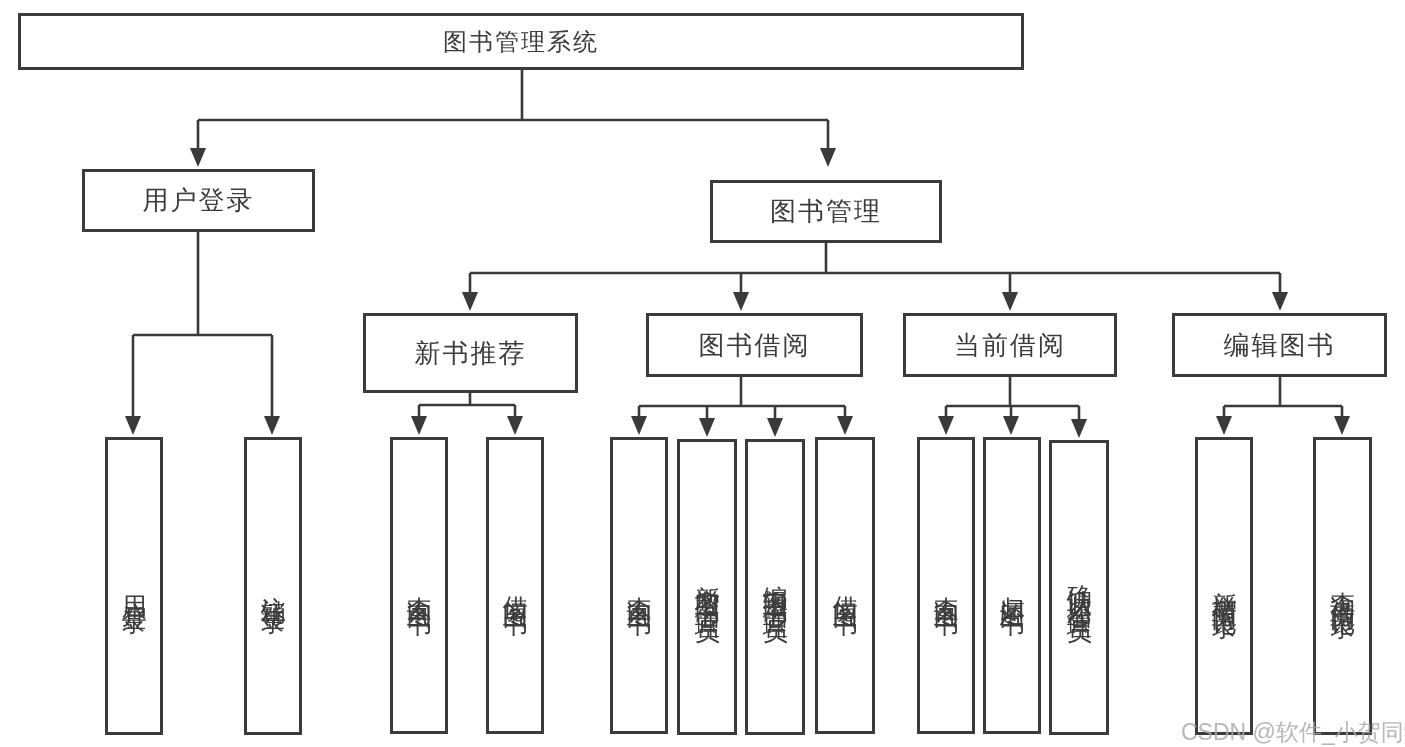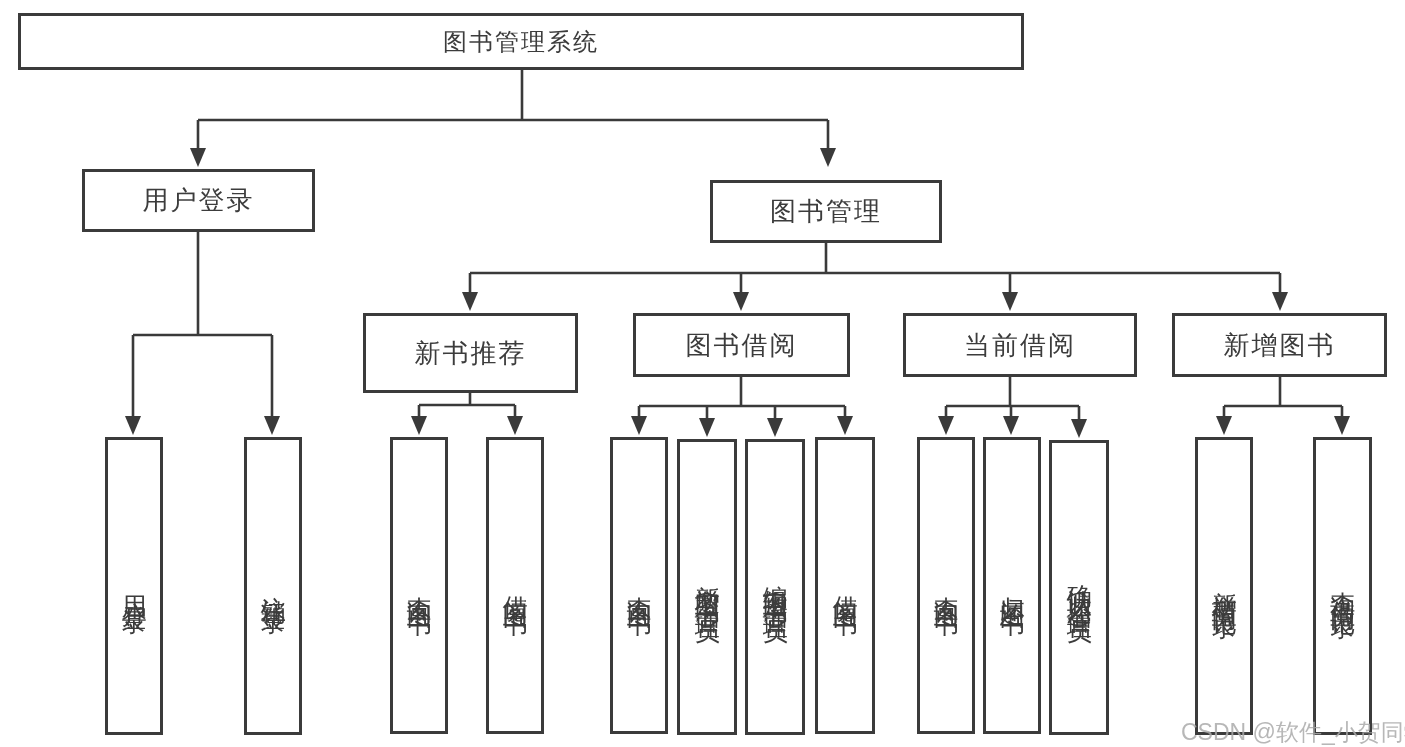--- a/index.html
+++ b/index.html
@@ -99,23 +99,23 @@
       <polygon points="1334,416 1350,416 1342,435"></polygon>
     </g>
   </svg>
 
   <div class="node root-node" style="left:18px;top:13px;width:1006px;height:57px">图书管理系统</div>
 
   <div class="node h-node" style="left:82px;top:169px;width:233px;height:63px">用户登录</div>
   <div class="node h-node" style="left:710px;top:180px;width:232px;height:63px">图书管理</div>
 
   <div class="node h-node" style="left:363px;top:313px;width:215px;height:80px">新书推荐</div>
-  <div class="node h-node" style="left:633px;top:313px;width:217px;height:64px">图书借阅</div>
-  <div class="node h-node" style="left:903px;top:313px;width:234px;height:64px">当前借阅</div>
-  <div class="node h-node" style="left:1172px;top:313px;width:215px;height:64px">新增图书</div>
+  <div class="node h-node" style="left:646px;top:313px;width:217px;height:64px">图书借阅</div>
+  <div class="node h-node" style="left:903px;top:313px;width:214px;height:64px">当前借阅</div>
+  <div class="node h-node" style="left:1172px;top:313px;width:215px;height:64px">编辑图书</div>
 
   <div class="node v-node" style="left:105px;top:437px;width:58px;height:298px">用户登录</div>
   <div class="node v-node" style="left:244px;top:437px;width:58px;height:298px">注销登录</div>
 
   <div class="node v-node" style="left:390px;top:437px;width:58px;height:297px">查询图书</div>
   <div class="node v-node" style="left:486px;top:437px;width:58px;height:297px">借阅图书</div>
 
   <div class="node v-node" style="left:610px;top:437px;width:58px;height:297px">查询图书</div>
   <div class="node v-node" style="left:677px;top:439px;width:60px;height:296px">新增图书（管理员）</div>
   <div class="node v-node" style="left:745px;top:439px;width:60px;height:296px">编辑图书（管理员）</div>

